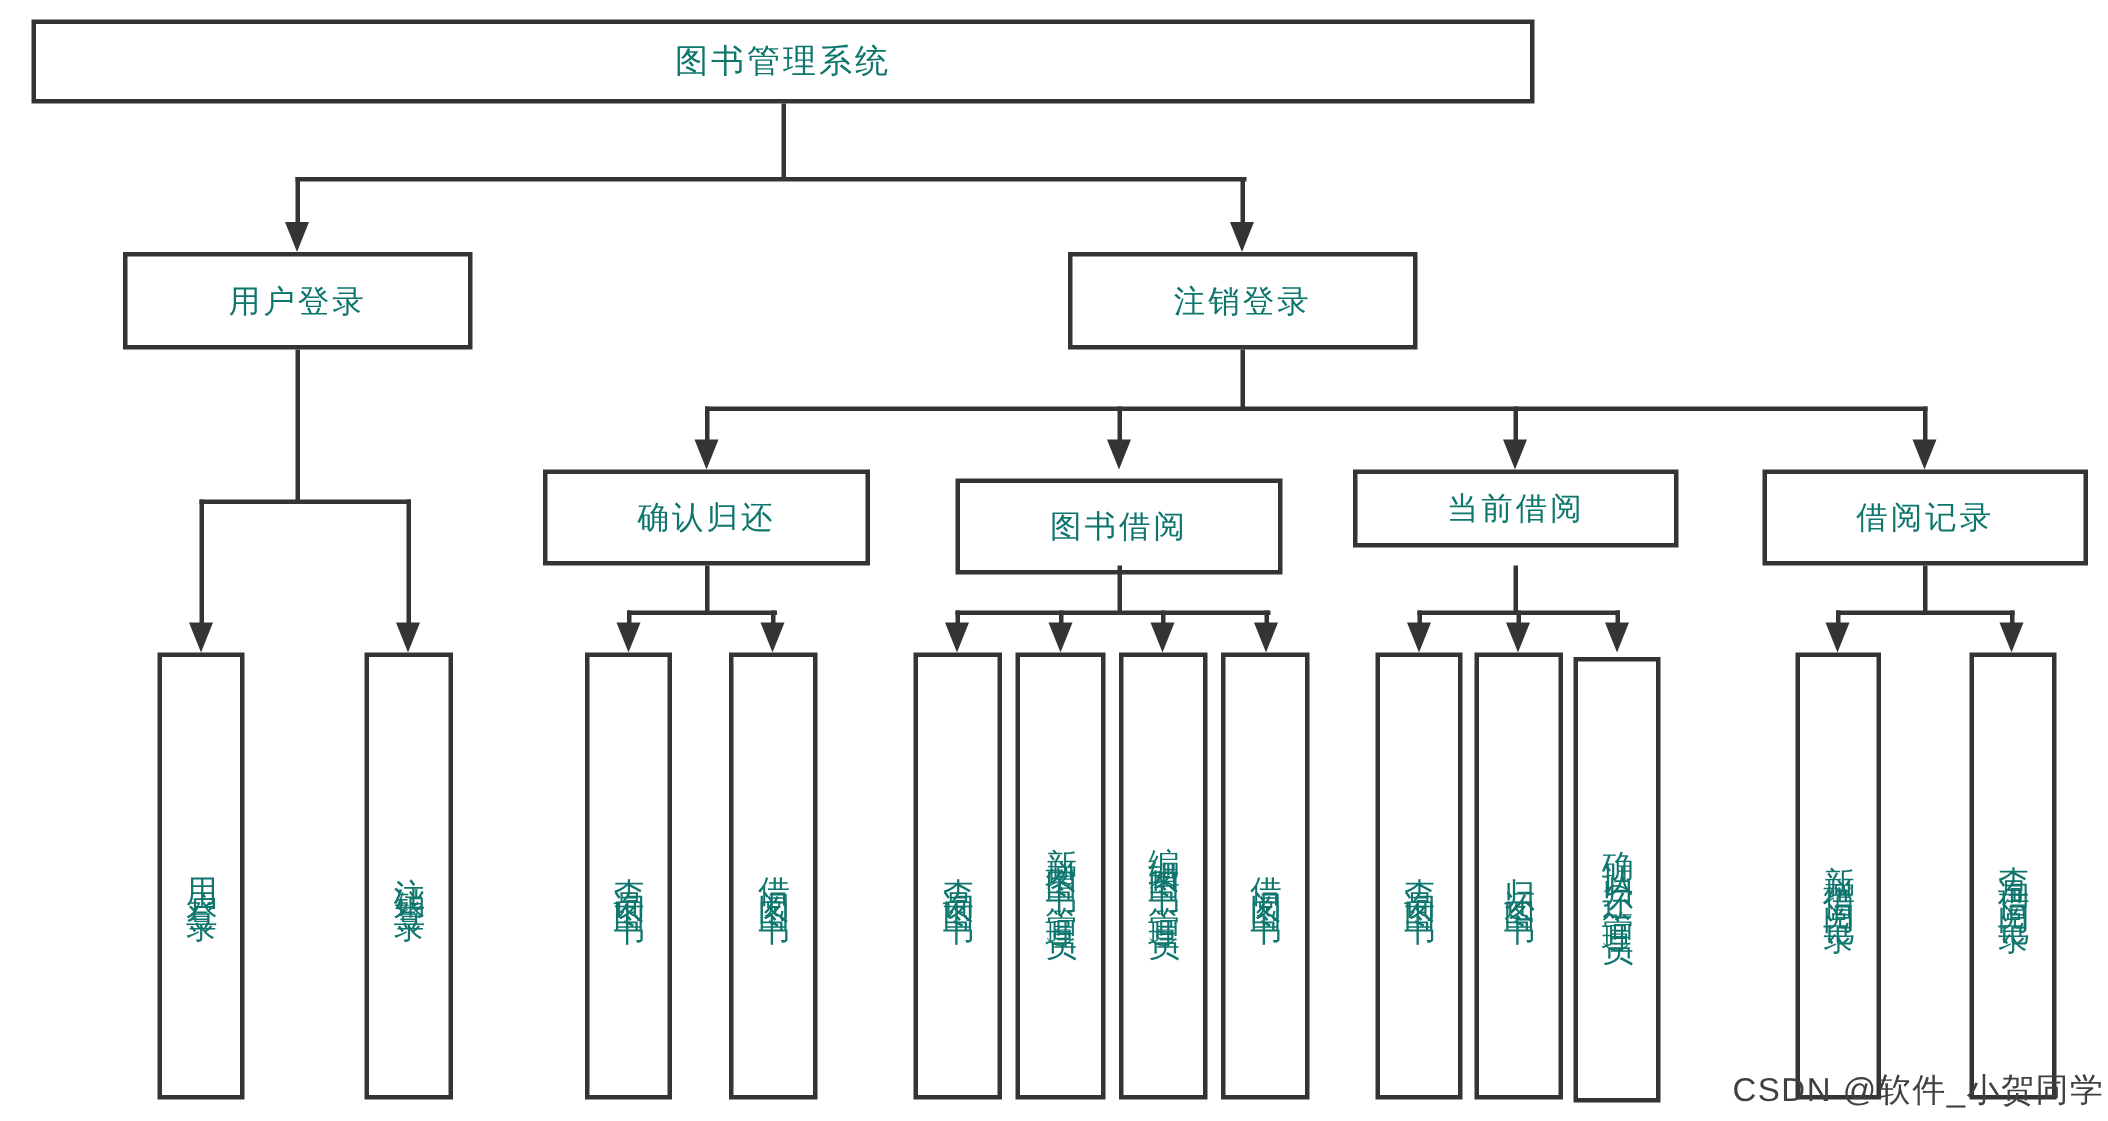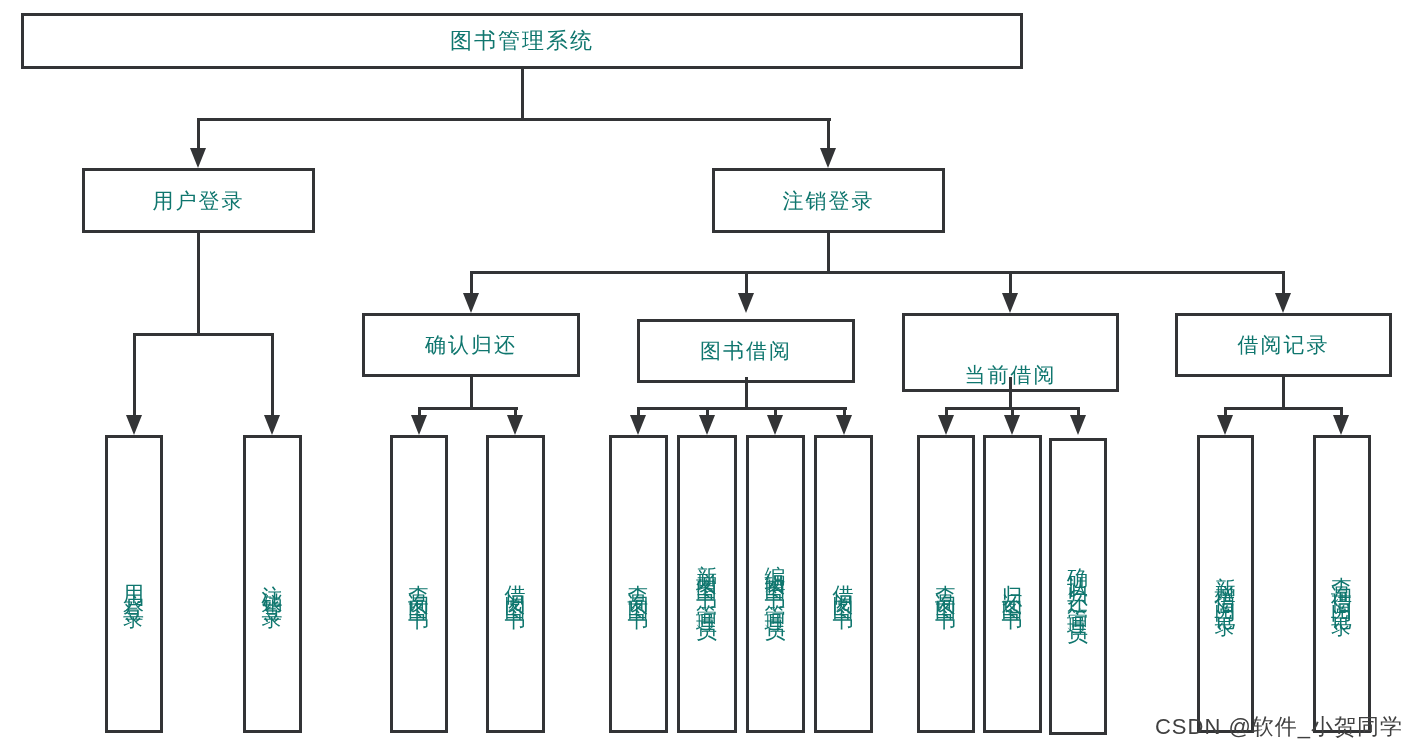--- a/index.html
+++ b/index.html
@@ -41,21 +41,21 @@
   <div class="box" style="left:712px;top:168px;width:233px;height:65px;">
     <span>注销登录</span>
   </div>
 
   <div class="box" style="left:362px;top:313px;width:218px;height:64px;">
     <span>确认归还</span>
   </div>
   <div class="box" style="left:637px;top:319px;width:218px;height:64px;">
     <span>图书借阅</span>
   </div>
-  <div class="box" style="left:902px;top:313px;width:217px;height:79px;align-items:flex-end;">
+  <div class="box" style="left:902px;top:313px;width:217px;height:52px;">
     <span>当前借阅</span>
   </div>
   <div class="box" style="left:1175px;top:313px;width:217px;height:64px;">
     <span>借阅记录</span>
   </div>
 
   <div class="box vbox" style="left:105px;top:435px;width:58px;height:298px;">
     <span>用户登录</span>
   </div>
   <div class="box vbox" style="left:243px;top:435px;width:59px;height:298px;">

